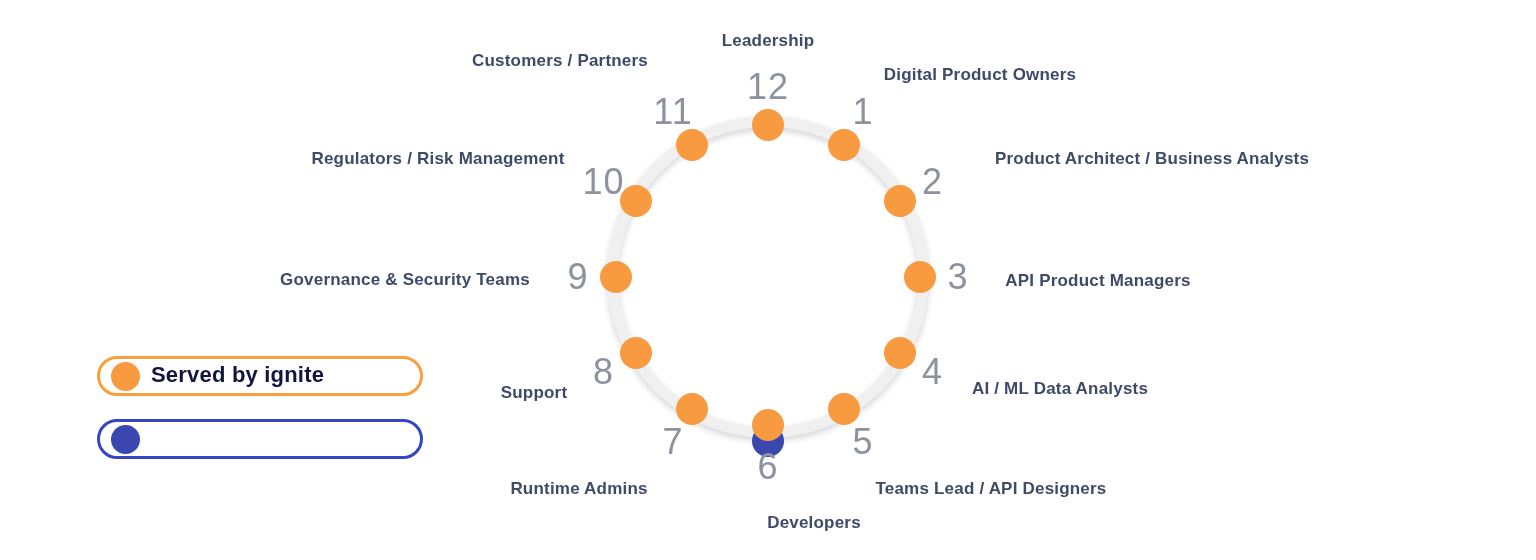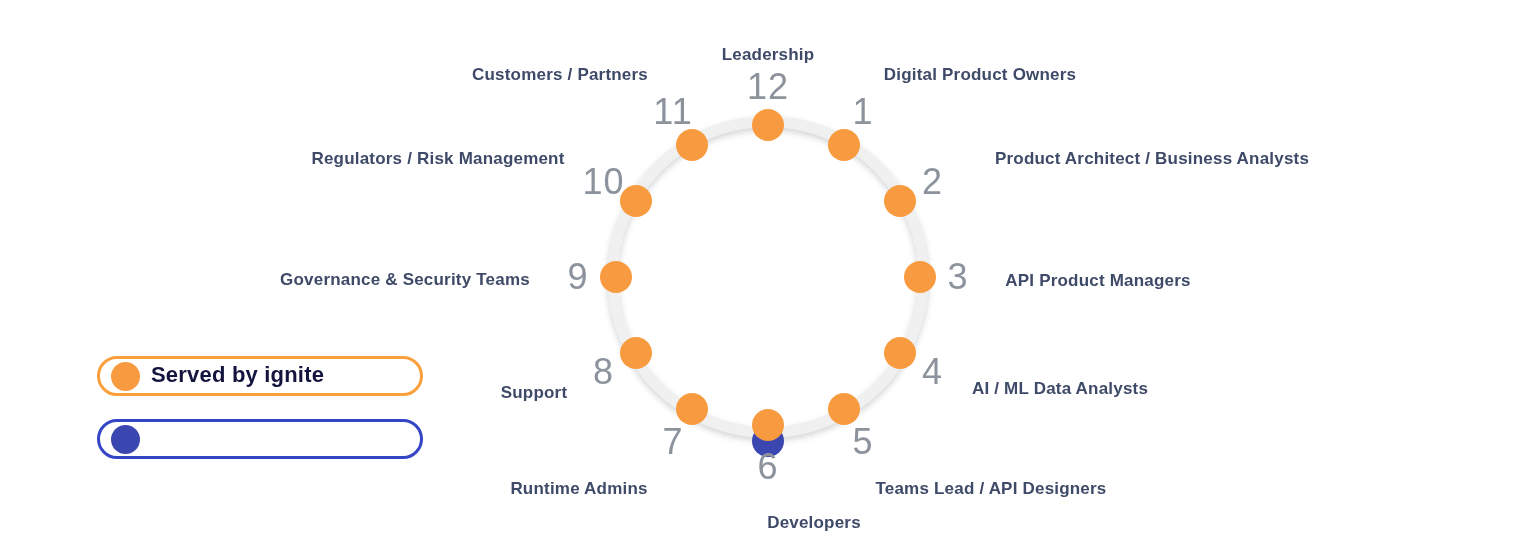--- a/index.html
+++ b/index.html
@@ -98,21 +98,21 @@
       <span class="legend-dot" style="background: rgb(59, 71, 176);"></span>
     </div>
   </div>
 
   <div class="clock">
     <div class="ring"></div>
     <div class="center-square"></div>
 
   <div class="dot" style="left: 768px; top: 125px; background: rgb(248, 155, 64);"></div>
       <div class="num" style="left: 768px; top: 87px;">12</div>
-      <div class="role-label" style="left: 768px; top: 54px; text-align: center;">Leadership</div>
+      <div class="role-label" style="left: 768px; top: 40px; text-align: center;">Leadership</div>
       <div class="dot" style="left: 844px; top: 145.364px; background: rgb(248, 155, 64);"></div>
       <div class="num" style="left: 863px; top: 112.455px;">1</div>
       <div class="role-label" style="left: 980px; top: 74px;">Digital Product Owners</div>
       <div class="dot" style="left: 899.636px; top: 201px; background: rgb(248, 155, 64);"></div>
       <div class="num" style="left: 932.545px; top: 182px;">2</div>
       <div class="role-label" style="left: 1128px; top: 158px; margin-left: 24px;">Product Architect / Business Analysts</div>
       <div class="dot" style="left: 920px; top: 277px; background: rgb(248, 155, 64);"></div>
       <div class="num" style="left: 958px; top: 277px;">3</div>
       <div class="role-label" style="left: 1098px; top: 280px;">API Product Managers</div>
       <div class="dot" style="left: 899.636px; top: 353px; background: rgb(248, 155, 64);"></div>
@@ -132,16 +132,16 @@
       <div class="num" style="left: 603.455px; top: 372px;">8</div>
       <div class="role-label" style="left: 534px; top: 392px;">Support</div>
       <div class="dot" style="left: 616px; top: 277px; background: rgb(248, 155, 64);"></div>
       <div class="num" style="left: 578px; top: 277px;">9</div>
       <div class="role-label" style="left: 405px; top: 279px;">Governance &amp; Security Teams</div>
       <div class="dot" style="left: 636.364px; top: 201px; background: rgb(248, 155, 64);"></div>
       <div class="num" style="left: 603.455px; top: 182px;">10</div>
       <div class="role-label" style="left: 438px; top: 158px;">Regulators / Risk Management</div>
       <div class="dot" style="left: 692px; top: 145.364px; background: rgb(248, 155, 64);"></div>
       <div class="num" style="left: 673px; top: 112.455px;">11</div>
-      <div class="role-label" style="left: 560px; top: 74px;">Customers / Partners</div>
+      <div class="role-label" style="left: 560px; top: 60px;">Customers / Partners</div>
     </div>
 
 </div>
 
 </body></html>

